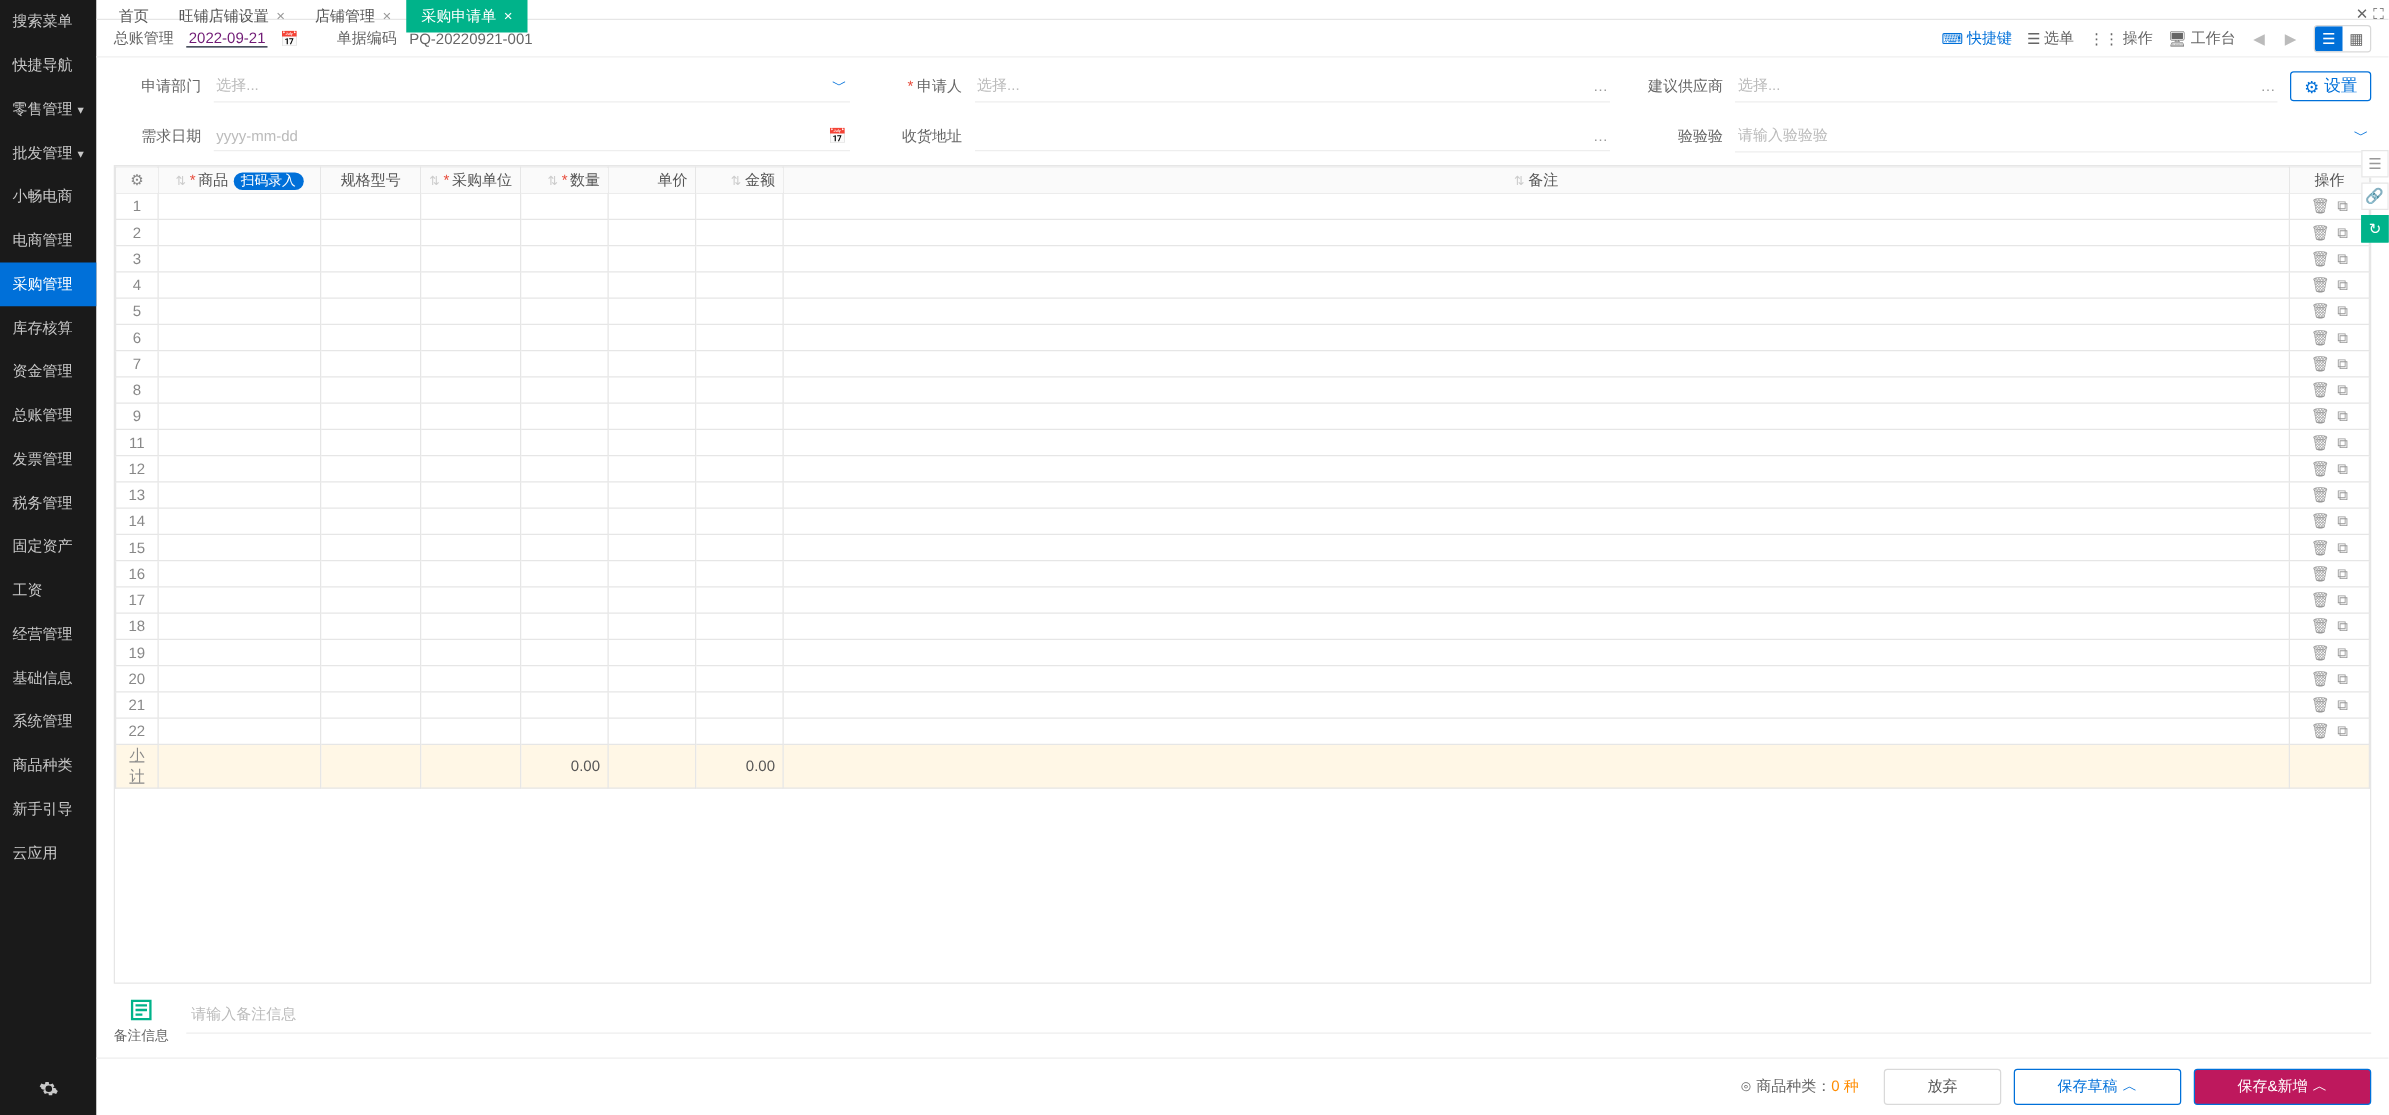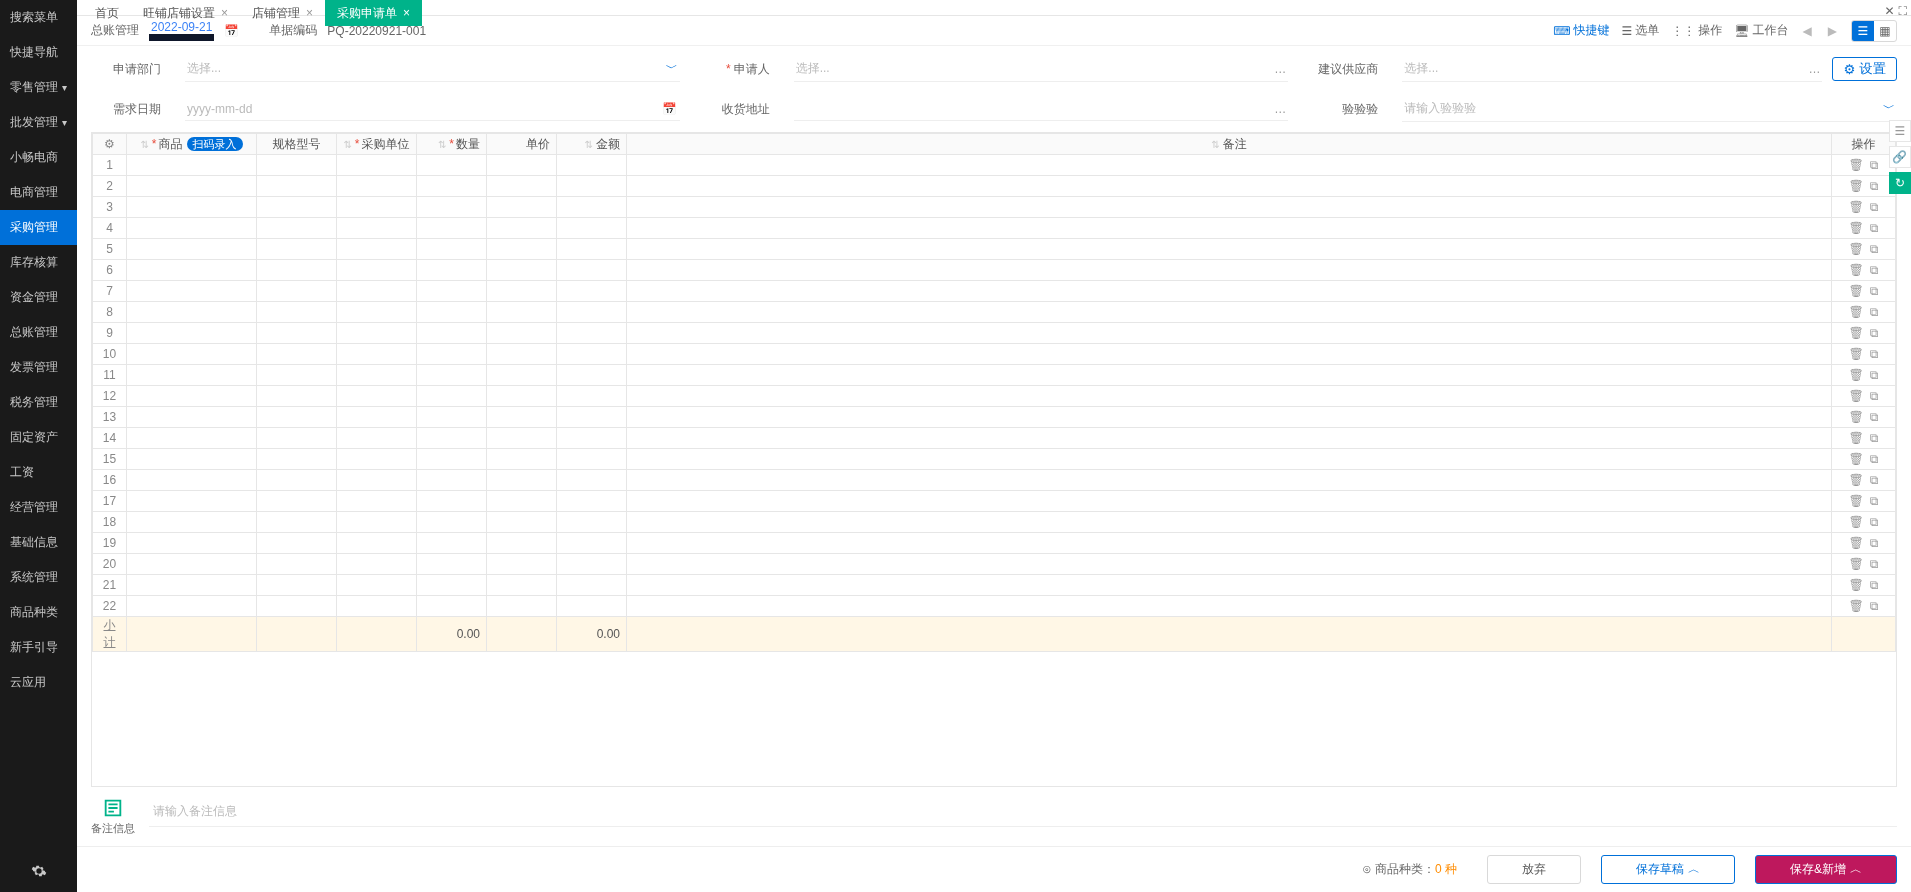--- a/index.html
+++ b/index.html
@@ -22,35 +22,35 @@
 .tab { display:flex; align-items:center; padding:0 12px; height:26px; font-size:12px; color:#555; cursor:pointer; }
 .tab .close { margin-left:6px; color:#999; cursor:pointer; }
 .tab.active { background:#00b38a; color:#fff; }
 .tab.active .close { color:#fff; }
 .tabs-right { position:absolute; right:4px; top:4px; display:flex; gap:4px; }
 .tabs-right .ic{ cursor:pointer; color:#666; }
 
 
 .infobar { height:30px; display:flex; align-items:center; padding:0 14px; gap:10px; color:#666; border-bottom:1px solid #f0f0f0; justify-content:space-between;}
 .infobar-left{display:flex;align-items:center;gap:10px;}
-.date-underline{ border-bottom:7px solid #0f172a; padding:0 2px; color:#3b82f6;}
+.date-underline{ border-bottom:1px solid #0f172a; padding:0 2px; color:#701a75;}
 .infobar-right{display:flex;align-items:center;gap:12px;}
 .link-ic{color:#0070d9;cursor:pointer;display:flex;align-items:center;gap:3px;}
 .txt-ic{color:#666;cursor:pointer;display:flex;align-items:center;gap:3px;}
 .view-switch{display:flex;border:1px solid #d9d9d9;border-radius:3px;overflow:hidden;}
 .view-switch .vs{width:22px;height:20px;display:flex;align-items:center;justify-content:center;cursor:pointer;}
 .view-switch .vs.active{background:#0070d9;color:#fff;}
 .nav-arrow{color:#bbb;cursor:pointer;padding:0 2px;}
 
 
 .formrow { display:flex; padding:10px 14px 4px 14px; gap:20px; flex-wrap:wrap;}
 .fgrp{display:flex;align-items:center;flex:1;min-width:400px;}
 .flabel{width:70px;text-align:right;color:#666;margin-right:10px;white-space:nowrap;}
 .req::before{content:"*";color:#e74c3c;margin-right:3px;}
-.fsel{flex:1;border:none;border-bottom:1px solid #eee;padding:4px 2px;color:#bbb;display:flex;align-items:center;justify-content:space-between;cursor:pointer;margin-left:14px;}
+.fsel{flex:1;border:none;border-bottom:1px solid #eee;padding:4px 2px;color:#bbb;display:flex;align-items:center;justify-content:space-between;cursor:pointer;}
 .fsel .dots{color:#999;}
 .btn-settings{border:1px solid #0070d9;color:#0070d9;background:#fff;border-radius:3px;padding:2px 10px;cursor:pointer;display:flex;align-items:center;gap:4px;margin-left:10px;}
 
 
 .tablewrap { flex:1; margin:6px 14px 0 14px; border:1px solid #e6e6e6; overflow:auto; }
 table{border-collapse:collapse;width:100%;}
 th,td{border:1px solid #e6e6e6;height:21px;padding:0 6px;font-weight:normal;font-size:12px;color:#555;}
 th{background:#fafafa;position:sticky;top:0;white-space:nowrap;}
 th .req2::before{content:"*";color:#e74c3c;margin-right:2px;}
 th .sorter{color:#ccc;margin-right:3px;font-size:10px;display:inline-block;line-height:8px;}
@@ -63,21 +63,21 @@
 .subtotal .lbl{text-align:center;text-decoration:underline;}
 
 
 .remarks{margin:10px 14px;display:flex;align-items:flex-start;gap:14px;}
 .remarks-ic{display:flex;flex-direction:column;align-items:center;color:#00b38a;}
 .remarks-ic svg{width:22px;height:22px;fill:#00b38a;}
 .remarks-lbl{font-size:11px;color:#666;margin-top:2px;}
 .remarks-input{flex:1;border:none;border-bottom:1px solid #eee;padding:6px 4px;color:#bbb;}
 
 
-.footer{display:flex;justify-content:flex-end;align-items:center;padding:8px 14px;border-top:1px solid #eee;gap:20px;}
+.footer{display:flex;justify-content:flex-end;align-items:center;padding:8px 14px;border-top:1px solid #eee;gap:10px;}
 .footer .info{color:#666;margin-right:10px;}
 .footer .info .num{color:#ff8c00;}
 .btn{padding:5px 34px;border-radius:3px;cursor:pointer;font-size:12px;}
 .btn-plain{background:#fff;border:1px solid #d9d9d9;color:#555;}
 .btn-outline{background:#fff;border:1px solid #0070d9;color:#0070d9;display:flex;align-items:center;gap:4px;}
 .btn-primary{background:#be185d;color:#fff;border:1px solid #0070d9;display:flex;align-items:center;gap:4px;}
 
 
 .floatbar{position:absolute;right:0;top:120px;display:flex;flex-direction:column;}
 .floatbar .fb{width:22px;height:22px;margin-bottom:4px;border:1px solid #e6e6e6;background:#fff;display:flex;align-items:center;justify-content:center;cursor:pointer;color:#999;}
@@ -370,31 +370,20 @@
               <td></td>
               <td></td>
               <td></td>
               <td class="snum"></td>
               <td class="snum"></td>
               <td class="snum"></td>
               <td></td>
               <td class="act-col"><span class="act-ic">🗑</span><span class="act-ic">⧉</span></td>
             </tr>
             <tr>
-              <td class="idx-col">10</td>
-              <td></td>
-              <td></td>
-              <td></td>
-              <td class="snum"></td>
-              <td class="snum"></td>
-              <td class="snum"></td>
-              <td></td>
-              <td class="act-col"><span class="act-ic">🗑</span><span class="act-ic">⧉</span></td>
-            </tr>
-            <tr>
               <td class="idx-col">11</td>
               <td></td>
               <td></td>
               <td></td>
               <td class="snum"></td>
               <td class="snum"></td>
               <td class="snum"></td>
               <td></td>
               <td class="act-col"><span class="act-ic">🗑</span><span class="act-ic">⧉</span></td>
             </tr>

